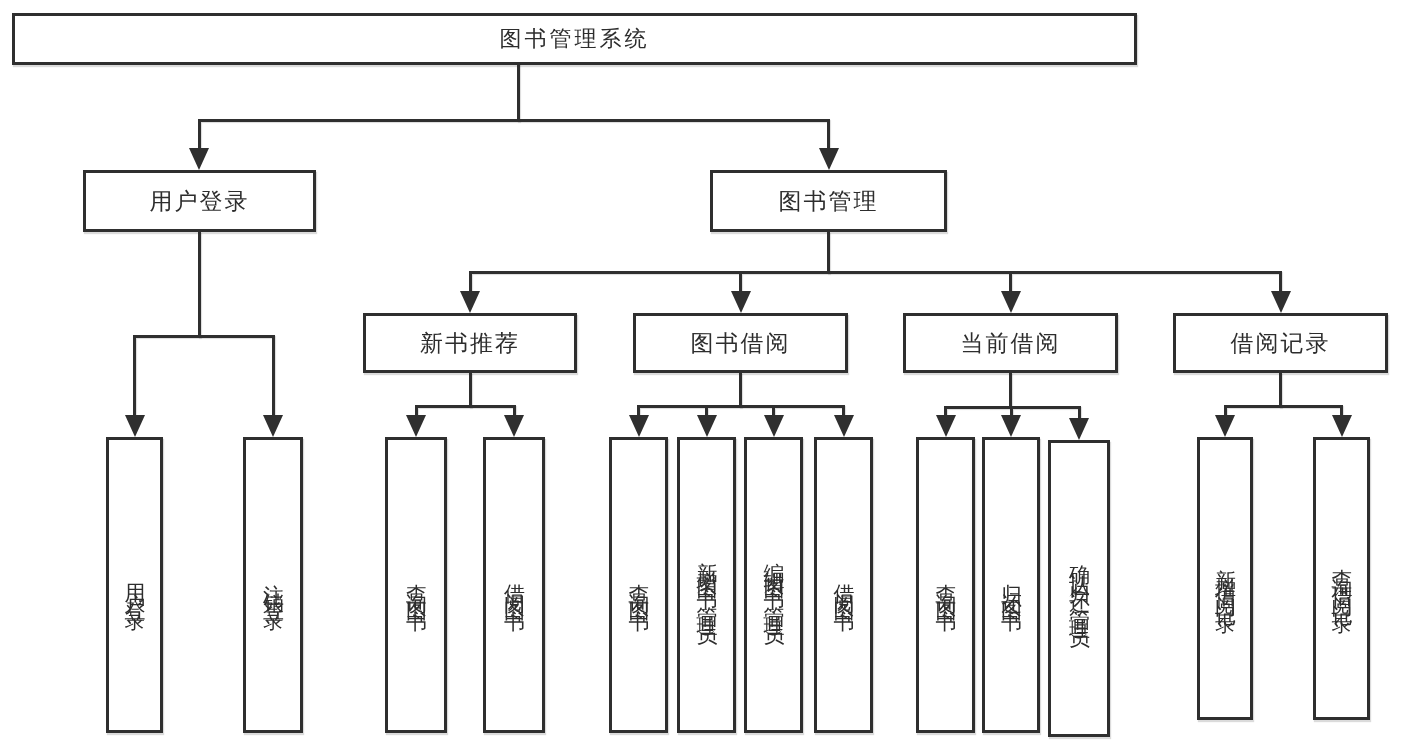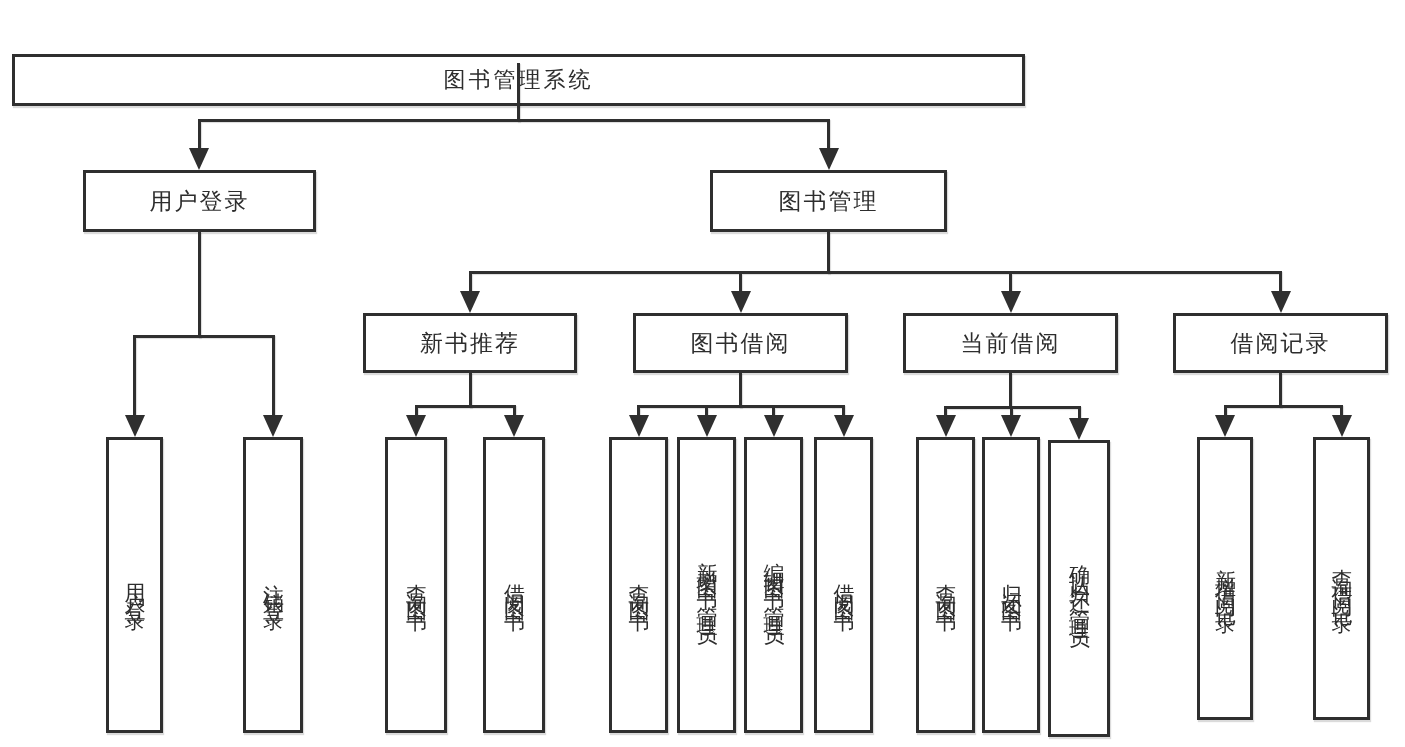--- a/index.html
+++ b/index.html
@@ -26,21 +26,21 @@
   .watermark{
     position:absolute;left:1183px;top:714px;
     font-size:19px;color:#b7b7b7;letter-spacing:1px;white-space:nowrap;z-index:5;
   }
 </style>
 </head>
 <body>
 
 <div class="canvas">
 
-  <div class="node node-h node-root" style="left:12px;top:13px;width:1013px;height:52px;margin-top:41px;">图书管理系统</div>
+  <div class="node node-h node-root" style="left:12px;top:13px;width:1125px;height:52px;">图书管理系统</div>
 
   <div class="node node-h" style="left:83px;top:170px;width:233px;height:62px;">用户登录</div>
   <div class="node node-h" style="left:363px;top:313px;width:214px;height:60px;">新书推荐</div>
 
   <div class="node node-h" style="left:710px;top:170px;width:237px;height:62px;">图书管理</div>
   <div class="node node-h" style="left:633px;top:313px;width:215px;height:60px;">图书借阅</div>
   <div class="node node-h" style="left:903px;top:313px;width:215px;height:60px;">当前借阅</div>
   <div class="node node-h" style="left:1173px;top:313px;width:215px;height:60px;">借阅记录</div>
 
   <div class="node node-v" style="left:106px;top:437px;width:57px;height:296px;">

